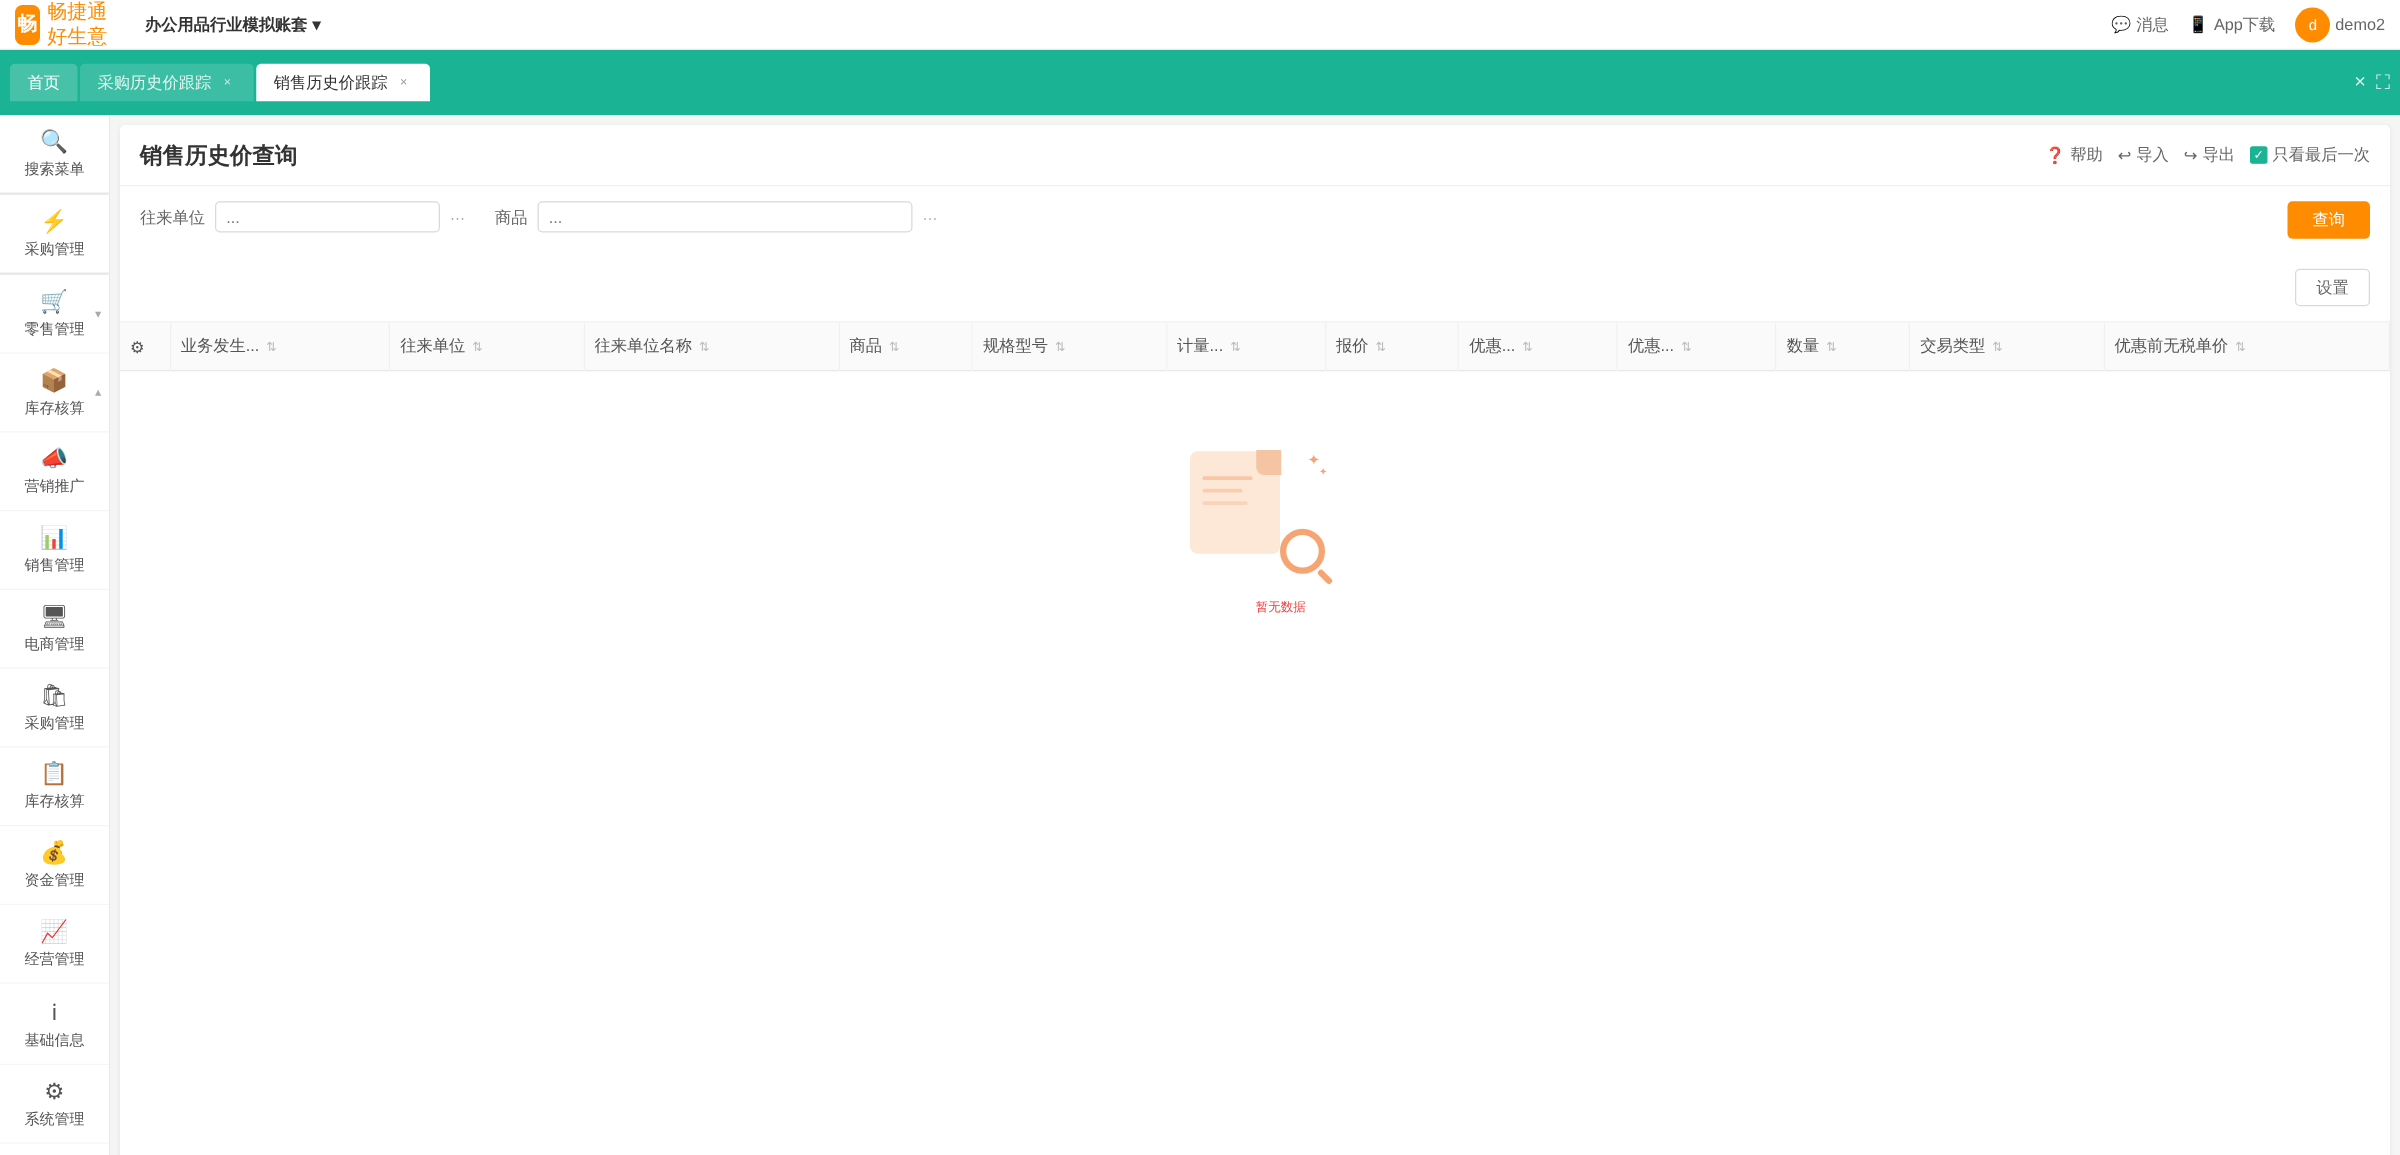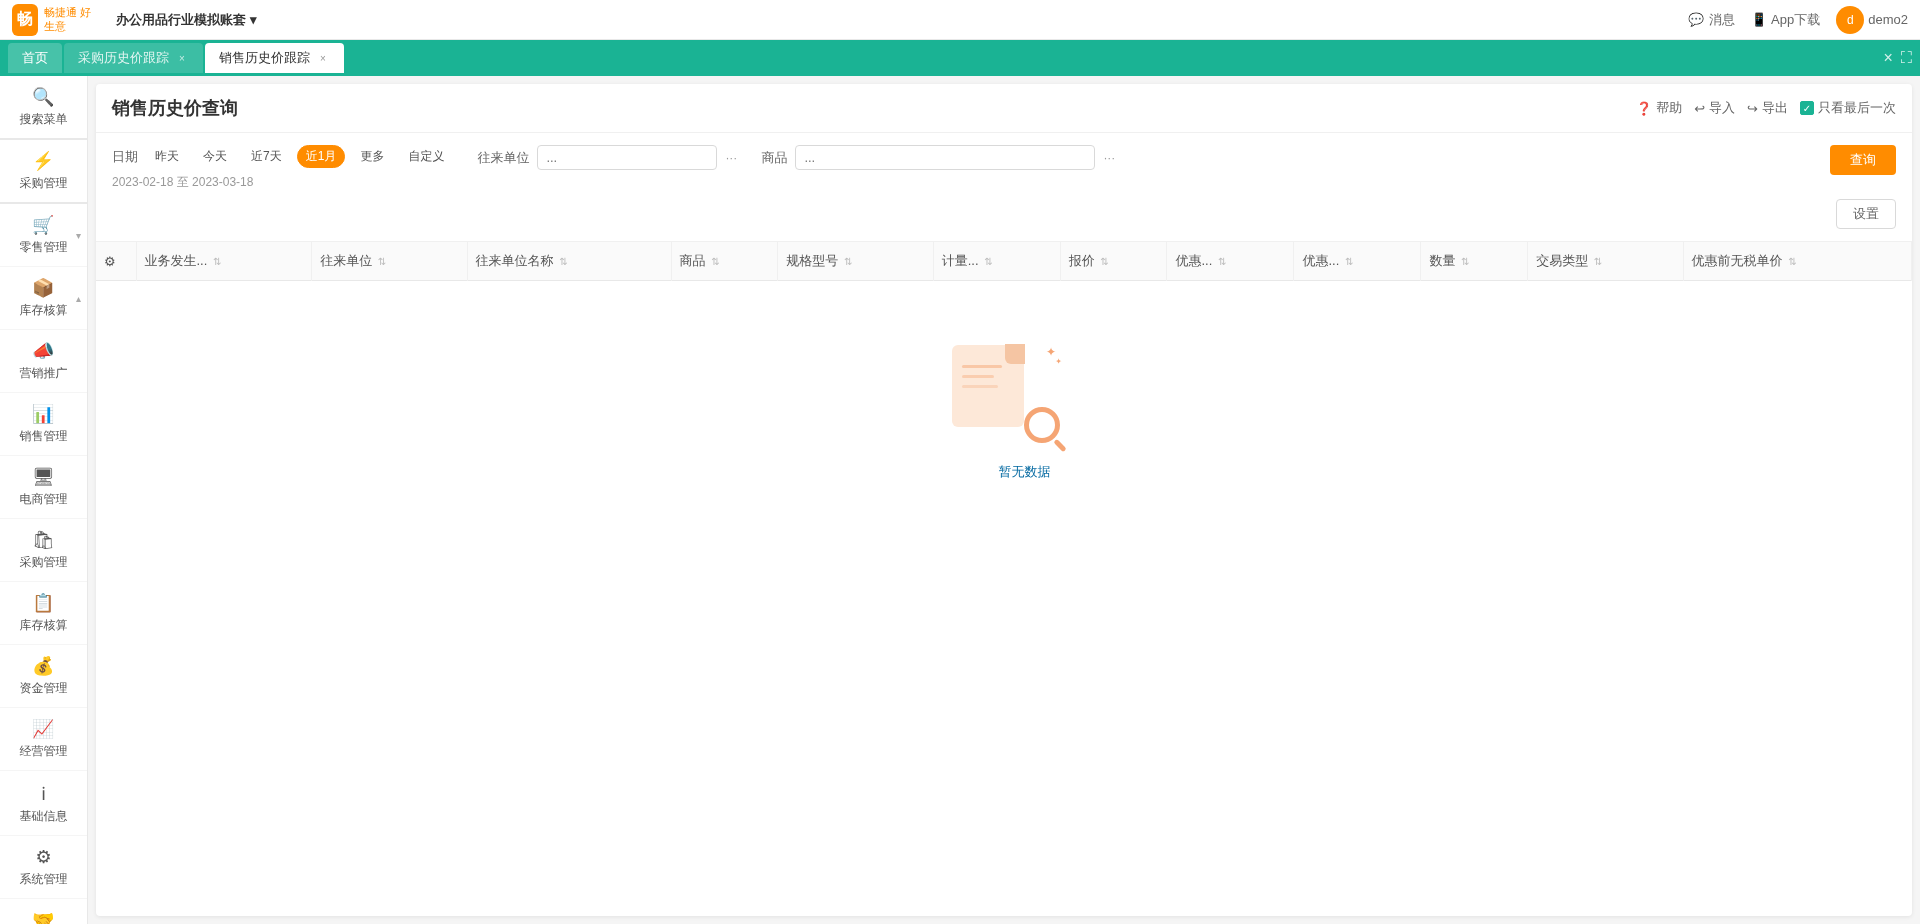--- a/index.html
+++ b/index.html
@@ -13,42 +13,42 @@
     }
     .logo-area {
       display: flex; align-items: center; gap: 6px;
       width: 88px; min-width: 88px;
     }
     .logo-icon {
       width: 32px; height: 32px; background: #ff8c00;
       border-radius: 6px; display: flex; align-items: center; justify-content: center;
       color: white; font-size: 16px; font-weight: bold;
     }
-    .logo-text { font-size: 11px; color: #ff8c00; line-height: 1.2; }
+    .logo-text { font-size: 16px; color: #ff8c00; line-height: 1.2; }
     .workspace-selector {
       display: flex; align-items: center; gap: 4px;
       color: #333; font-size: 13px; cursor: pointer;
       padding: 4px 8px; border-radius: 4px; font-weight: bold;
     }
     .header-right {
       margin-left: auto; display: flex; align-items: center; gap: 16px;
     }
     .header-btn {
       display: flex; align-items: center; gap: 4px;
       color: #666; font-size: 13px; cursor: pointer;
     }
     .avatar {
       width: 28px; height: 28px; border-radius: 50%;
       background: #ff8c00; display: flex; align-items: center;
       justify-content: center; color: white; font-size: 12px;
     }
 
     
     .tab-bar {
-      display: flex; align-items: center; height: 36px;
+      display: flex; align-items: center; height: 52px;
       background: #1ab394; padding: 0 8px; gap: 2px;
     }
     .tab-item {
       display: flex; align-items: center; gap: 6px;
       padding: 6px 14px; border-radius: 4px 4px 0 0;
       cursor: pointer; font-size: 13px; color: rgba(255,255,255,0.85);
       background: rgba(255,255,255,0.15);
     }
     .tab-item.active {
       background: #fff; color: #333;
@@ -161,21 +161,21 @@
       font-weight: 500; white-space: nowrap; border-right: 1px solid #f0f0f0;
       position: relative; user-select: none;
     }
     th .sort-icon { color: #bbb; font-size: 10px; margin-left: 2px; }
 
     
     .empty-state {
       flex: 1; display: flex; flex-direction: column;
       align-items: center; justify-content: center; padding: 60px 0;
     }
-    .empty-text { color: #0369a1; font-size: 13px; margin-left: 41px; }
+    .empty-text { color: #ef4444; font-size: 10px; margin-left: 41px; }
   </style>
 </head>
 <body>
 
 <div class="top-header">
   <div class="logo-area">
     <div class="logo-icon">畅</div>
     <div class="logo-text">畅捷通
 好生意</div>
   </div>
@@ -300,34 +300,20 @@
             <span>导出</span>
           </div>
           <div class="checkbox-label">
             <div class="checkbox-checked">✓</div>
             <span>只看最后一次</span>
           </div>
         </div>
       </div>
 
       <div class="filter-area">
-        <div style="display:flex; flex-direction:column; gap:4px;">
-          <div class="filter-row">
-            <span class="filter-label">日期</span>
-            <div class="date-btns">
-              <span class="date-btn">昨天</span>
-              <span class="date-btn">今天</span>
-              <span class="date-btn">近7天</span>
-              <span class="date-btn active">近1月</span>
-              <span class="date-btn">更多</span>
-              <span class="date-btn">自定义</span>
-            </div>
-          </div>
-          <div class="date-range">2023-02-18 至 2023-03-18</div>
-        </div>
 
         <div class="filter-group">
           <span class="filter-label">往来单位</span>
           <input type="text" class="filter-input" placeholder="..." style="width: 180px;">
           <span class="filter-more">···</span>
         </div>
 
         <div class="filter-group">
           <span class="filter-label">商品</span>
           <input type="text" class="filter-input" placeholder="..." style="width: 300px;">

